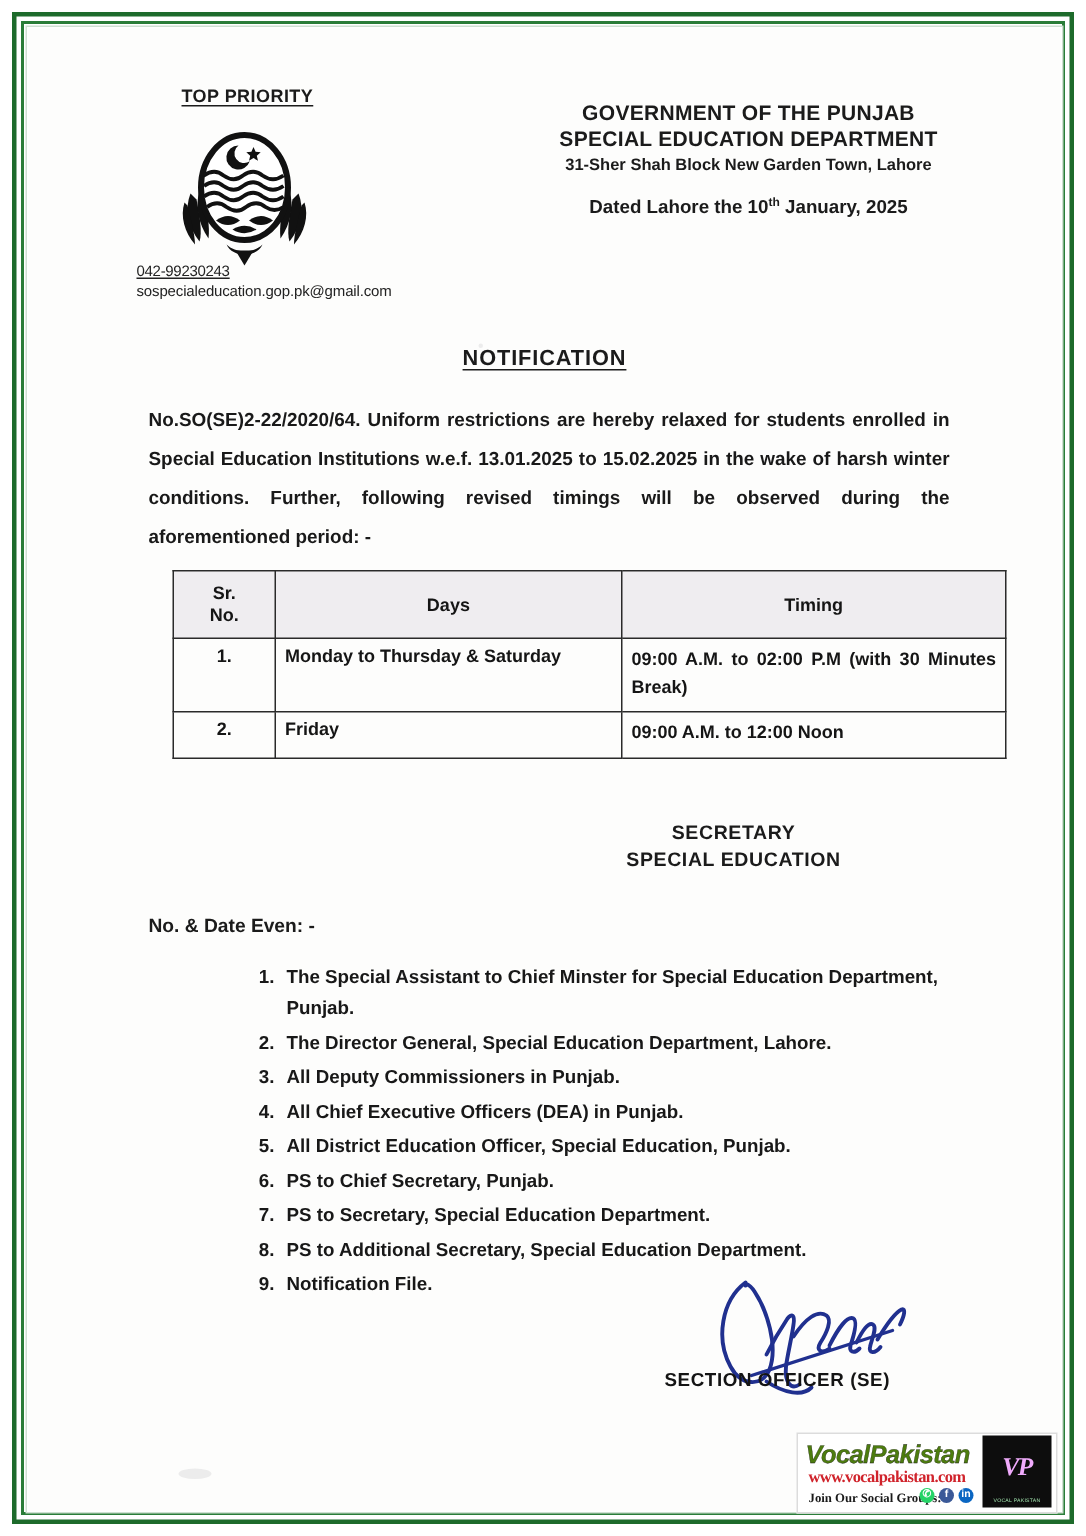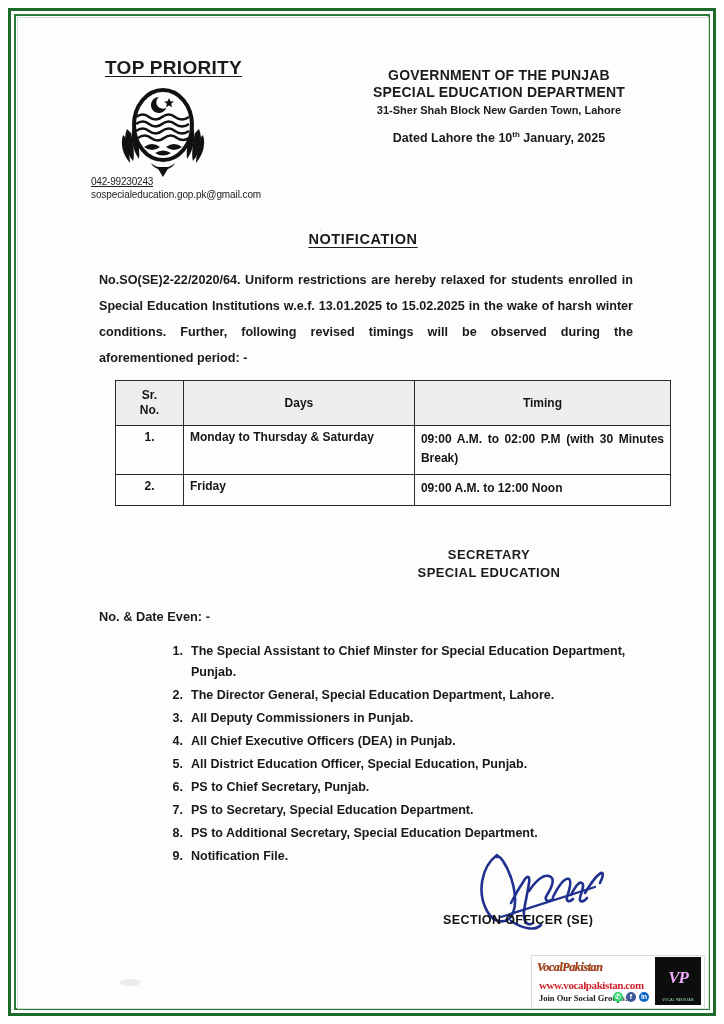--- a/index.html
+++ b/index.html
@@ -58,23 +58,23 @@
     top: 19px;
     width: 688px;
     height: 988px;
     background: #fdfdfc;
     color: #1b1b1b;
   }
 
   
   .top-priority {
     position: absolute;
-    left: 86px;
+    left: 102px;
     top: 38px;
-    font-size: 19px;
+    font-size: 12px;
     font-weight: bold;
     letter-spacing: 0.3px;
     text-decoration: underline;
     text-underline-offset: 2px;
   }
 
   .emblem {
     position: absolute;
     left: 92px;
     top: 58px;
@@ -283,25 +283,25 @@
     top: 0;
     width: 172px;
     height: 52px;
     background: #ffffff;
     border: 1px solid #dcdcdc;
   }
   .wm-title {
     position: absolute;
     left: 6px;
     top: 5px;
-    font-family: Liberation Serif, serif;
-    font-size: 12px;
+    font-family: Liberation Sans, sans-serif;
+    font-size: 17px;
     font-weight: bold;
     font-style: italic;
-    color: #c2410c;
+    color: #4d7c0f;
     letter-spacing: -0.4px;
     -webkit-text-stroke: 0.2px #111;
   }
   .wm-url {
     position: absolute;
     left: 8px;
     top: 24px;
     font-family: "Liberation Serif", serif;
     font-size: 11px;
     font-weight: bold;

